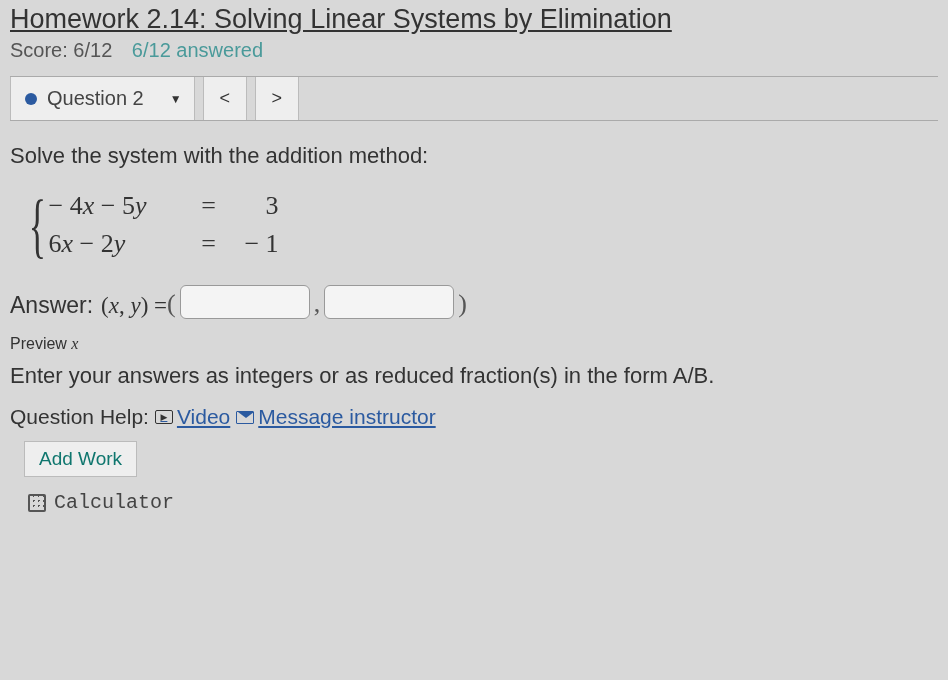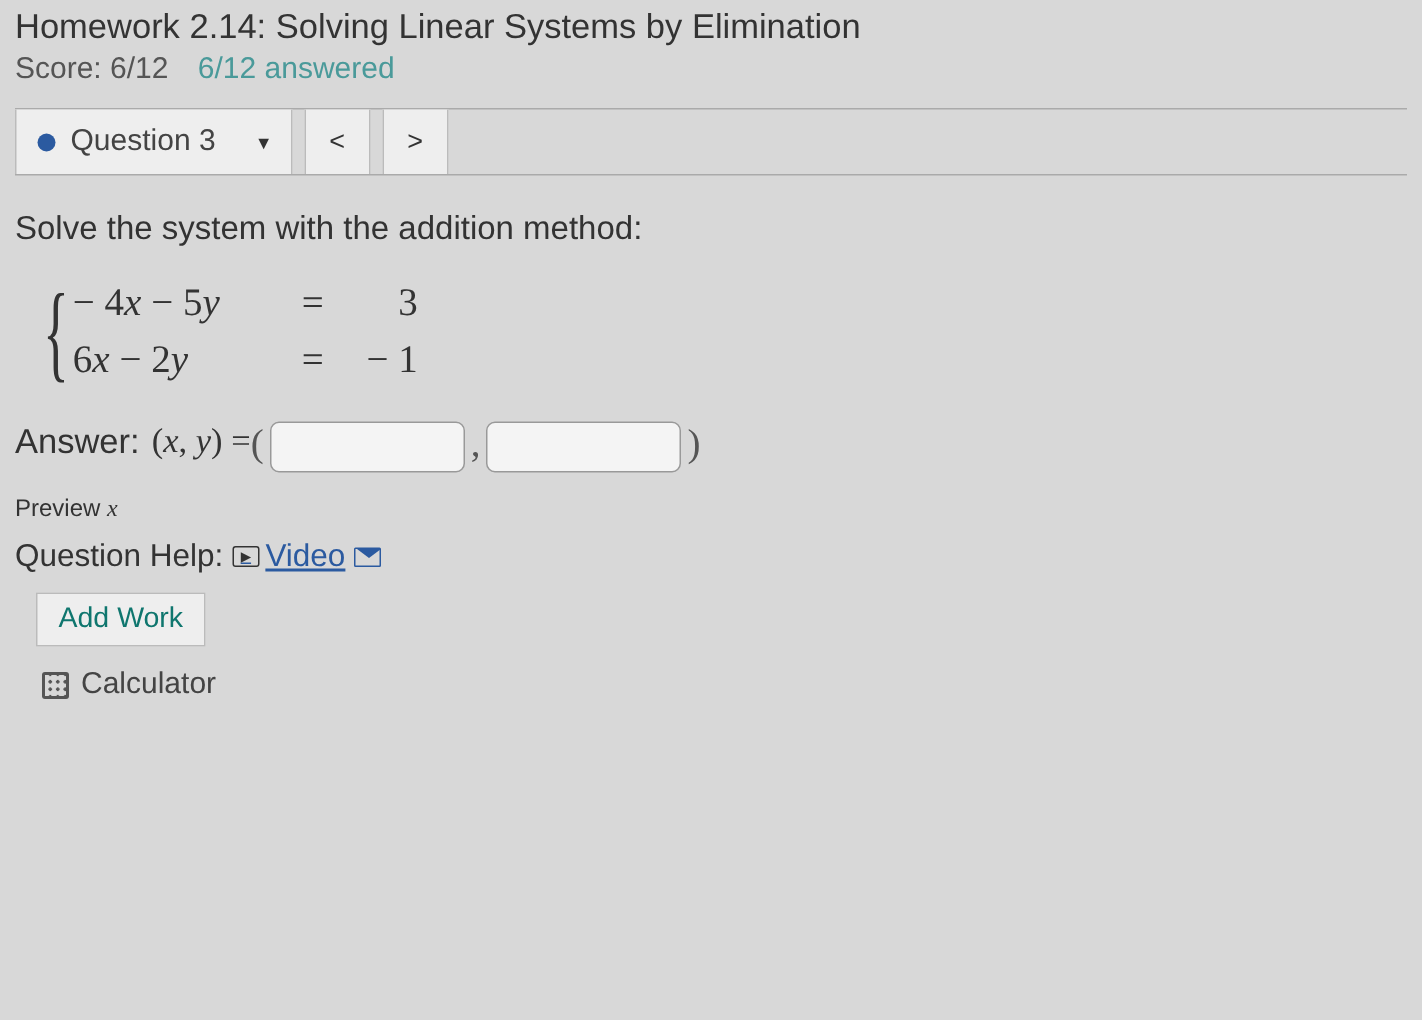--- a/index.html
+++ b/index.html
@@ -10,22 +10,23 @@
     background: #d8d8d8;
     color: #2a2a2a;
     overflow: hidden;
   }
   .page {
     padding: 0 10px 10px 10px;
   }
   h1.title {
     margin: 4px 0 4px 0;
     font-weight: 400;
-    font-size: 23px;
-    color: #333;
+    font-size: 27px;
+    color: #333;
+    text-decoration: underline;
   }
   .scoreline {
     font-size: 20px;
     color: #555;
     margin-bottom: 14px;
   }
   .scoreline .answered { color: #4a9a9a; margin-left: 14px; }
   .qbar {
     display: flex;
     align-items: stretch;
@@ -89,21 +90,21 @@
     color: #333;
   }
   .equations .row { display:flex; }
   .equations .lhs { min-width: 140px; }
   .equations .eq { width: 40px; text-align:center; }
   .equations .rhs { min-width: 50px; text-align:right; }
   .mathvar { font-style: italic; }
   .answer-line {
     font-size: 23px;
     font-family: "Times New Roman", serif;
-    display: flex; align-items:flex-start;
+    display: flex; align-items:flex-end;
     margin: 0 0 10px 0;
     color: #333;
   }
   .answer-line .label { font-family: "Segoe UI", Arial, sans-serif; margin-right:8px;}
   .answer-line input {
     width: 130px; height: 34px;
     border: 1px solid #999;
     border-radius: 6px;
     background: #f4f4f4;
     font-size: 20px;
@@ -142,20 +143,21 @@
     font-size: 19px;
     margin: 4px 0 8px 14px;
     cursor:pointer;
     color:#0f766e;
   }
   .calc {
     display:flex; align-items:center; gap:8px;
     margin: 6px 0 0 18px;
     font-size: 20px;
     color:#444;
+    font-family:Liberation Mono, monospace;
   }
   .calc-icon {
     width:18px; height:18px;
     display:inline-block;
     background:
       linear-gradient(#555,#555) 0 0/100% 2px no-repeat,
       linear-gradient(#555,#555) 0 100%/100% 2px no-repeat,
       linear-gradient(#555,#555) 0 0/2px 100% no-repeat,
       linear-gradient(#555,#555) 100% 0/2px 100% no-repeat,
       radial-gradient(#555 1px, transparent 1px) 3px 4px/5px 5px;
@@ -169,21 +171,21 @@
   <h1 class="title">Homework 2.14: Solving Linear Systems by Elimination</h1>
 
   <div class="scoreline">
     <span>Score: 6/12</span>
     <span class="answered">6/12 answered</span>
   </div>
 
   <div class="qbar">
     <div class="qselector">
       <span class="dot"></span>
-      <span>Question 3</span>
+      <span>Question 2</span>
       <span class="caret">▼</span>
     </div>
     <div class="navbtn">&lt;</div>
     <div class="navbtn">&gt;</div>
   </div>
 
   <div class="instruction">Solve the system with the addition method:</div>
 
   <div class="system">
     <div class="brace">{</div>
@@ -206,29 +208,31 @@
     <span>(<span class="mathvar">x</span>, <span class="mathvar">y</span>) = </span>
     <span class="paren">(</span>
     <input type="text" value="" style="">
     <span class="paren">,</span>
     <input type="text" value="" style="">
     <span class="paren">)</span>
   </div>
 
   <div class="previews">Preview <span class="mathvar">x</span></div>
 
+  <div class="hint">Enter your answers as integers or as reduced fraction(s) in the form A/B.</div>
 
   <div class="helpline">
     <span>Question Help:</span>
     <span class="link">
       <span class="iconbox">▶</span>
       <span>Video</span>
     </span>
     <span class="link">
       <span class="envelope"></span>
+      <span>Message instructor</span>
     </span>
   </div>
 
   <div class="addwork">Add Work</div>
 
   <div class="calc">
     <span class="calc-icon"></span>
     <span>Calculator</span>
   </div>
 </div>

